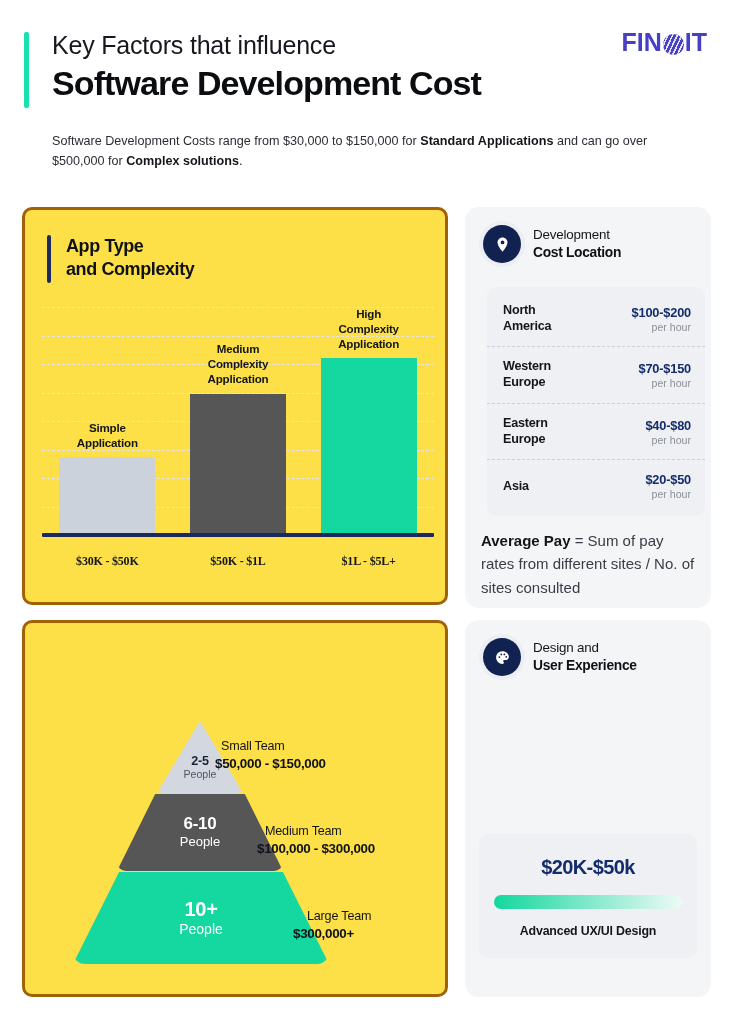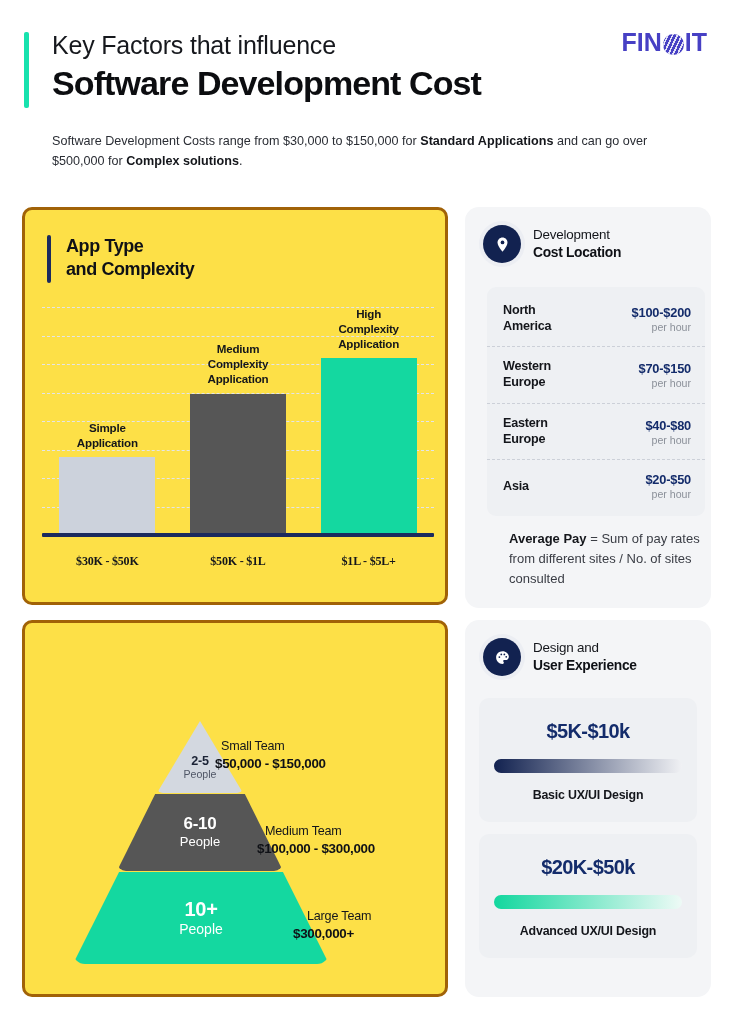--- a/index.html
+++ b/index.html
@@ -138,21 +138,21 @@
     line-height: 1.25; letter-spacing: -0.2px;
   }
   .loc-rate { text-align: right; }
   .loc-price {
     font-size: 12.8px; font-weight: 700; color: #142c6b; letter-spacing: -0.2px;
   }
   .loc-unit { font-size: 10.6px; font-weight: 400; color: #8b9099; margin-top: 1px; }
 
   .loc-note {
     position: absolute; left: 16px; top: 322px; width: 214px;
-    font-size: 13px; line-height: 1.55; color: #3a3d45; margin-left: 28px;
+    font-size: 15px; line-height: 1.55; color: #3a3d45;
   }
   .loc-note b { font-weight: 700; color: #14161b; }
 
   
   #card-structure { left: 22px; top: 620px; width: 426px; height: 377px; }
   #structure-head { position: absolute; left: 22px; top: 34px; height: 24px; }
   #structure-head .card-accent { height: 24px; }
   #structure-head .card-title { margin-left: 15px; font-size: 17.5px; }
 
   .pyramid { position: absolute; left: 0; top: 88px; width: 426px; height: 262px; }
@@ -399,25 +399,20 @@
           <circle cx="14.6" cy="7.6" r="1.25" fill="#122250"></circle>
           <circle cx="17.3" cy="11.1" r="1.25" fill="#122250"></circle>
         </svg>
       </div>
       <div class="badge-text">
         <div class="badge-line1">Design and</div>
         <div class="badge-line2">User Experience</div>
       </div>
     </div>
 
-    <div class="ux-block" id="ux-basic">
-      <div class="ux-price">$5K-$10k</div>
-      <div class="ux-bar" id="ux-bar-basic" style="background-image: linear-gradient(90deg, rgb(18, 34, 80) 0%, rgb(240, 241, 244) 100%);"></div>
-      <div class="ux-caption">Basic UX/UI Design</div>
-    </div>
 
     <div class="ux-block" id="ux-advanced">
       <div class="ux-price">$20K-$50k</div>
       <div class="ux-bar" id="ux-bar-advanced" style="background-image: linear-gradient(90deg, rgb(18, 215, 158) 0%, rgb(238, 250, 246) 100%);"></div>
       <div class="ux-caption">Advanced UX/UI Design</div>
     </div>
   </div>
 
 </div>
 

